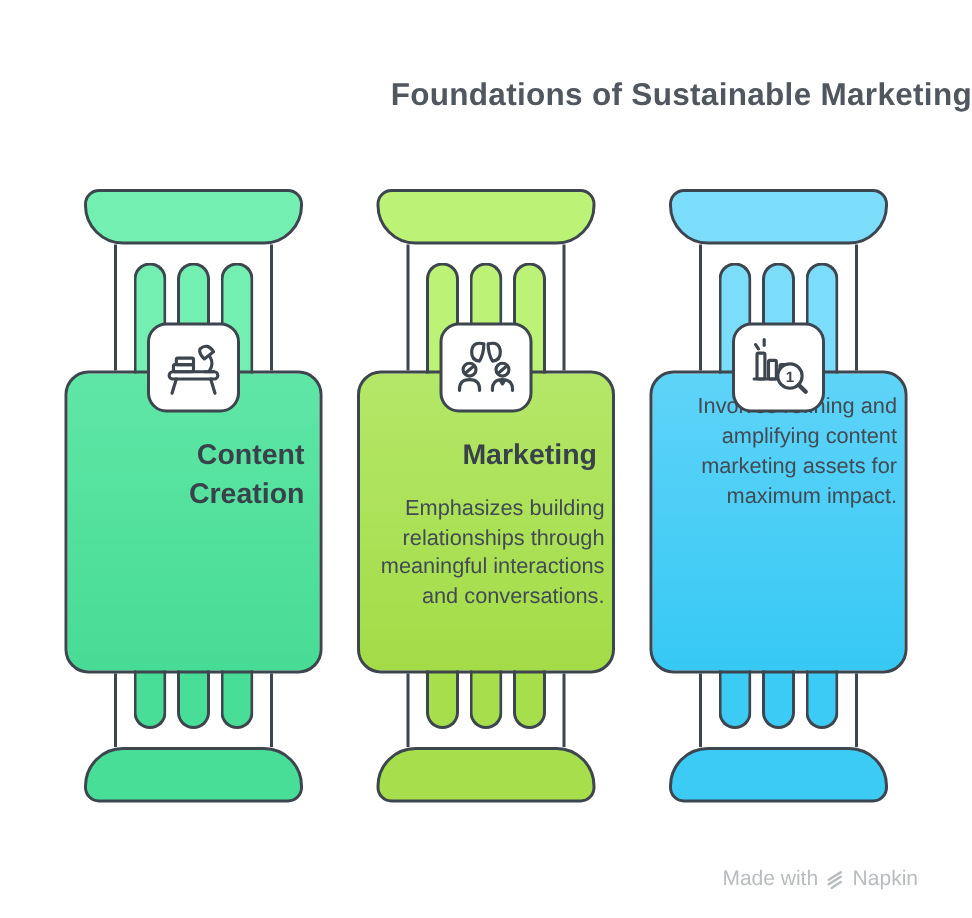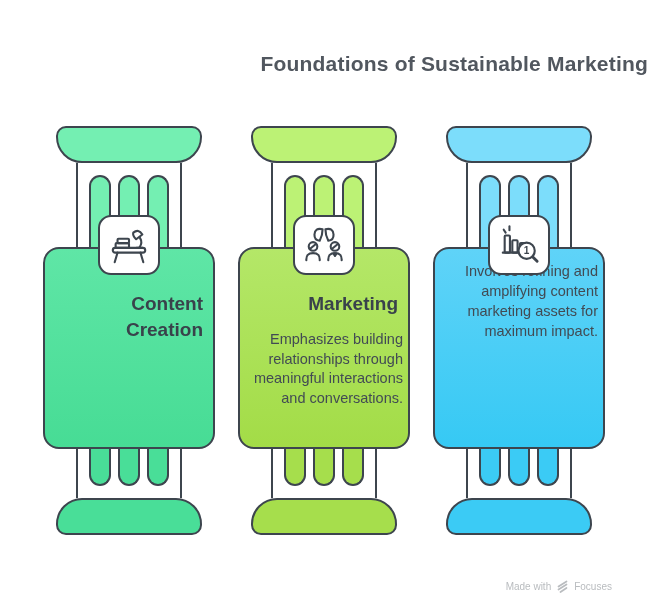--- a/index.html
+++ b/index.html
@@ -96,22 +96,22 @@
     background:#fff;
     border:2px solid var(--ink);
     border-radius:13px;
     z-index:6;
     display:flex; align-items:center; justify-content:center;
   }
   .icon-card svg{ stroke:var(--ink); fill:none; stroke-width:2.2; stroke-linecap:round; stroke-linejoin:round; }
   .attribution{
     position:absolute;
     right:36px; bottom:19px;
-    display:flex; align-items:center; gap:5px;
-    font-size:10px;
+    display:flex; align-items:flex-end; gap:5px;
+    font-size:14px;
     color:var(--footer-text,#B9BCBF);
   }
   .attribution svg{ stroke:var(--footer-text,#B9BCBF); fill:none; stroke-width:1.7; stroke-linecap:round; }
 </style>
 </head>
 <body>
 
 <div class="canvas">
 
   <h1 class="page-title">Foundations of Sustainable Marketing</h1>
@@ -213,16 +213,16 @@
 
   </div>
 
   <div class="attribution">
     <span>Made with</span>
     <svg width="13" height="13" viewBox="0 0 13 13">
       <path d="M2.5 6.5 L10.5 1.5"></path>
       <path d="M2.5 9.5 L10.5 4.5"></path>
       <path d="M4.5 12 L10.5 8"></path>
     </svg>
-    <span>Focuses</span>
+    <span>Napkin</span>
   </div>
 
 </div>
 
 </body></html>

